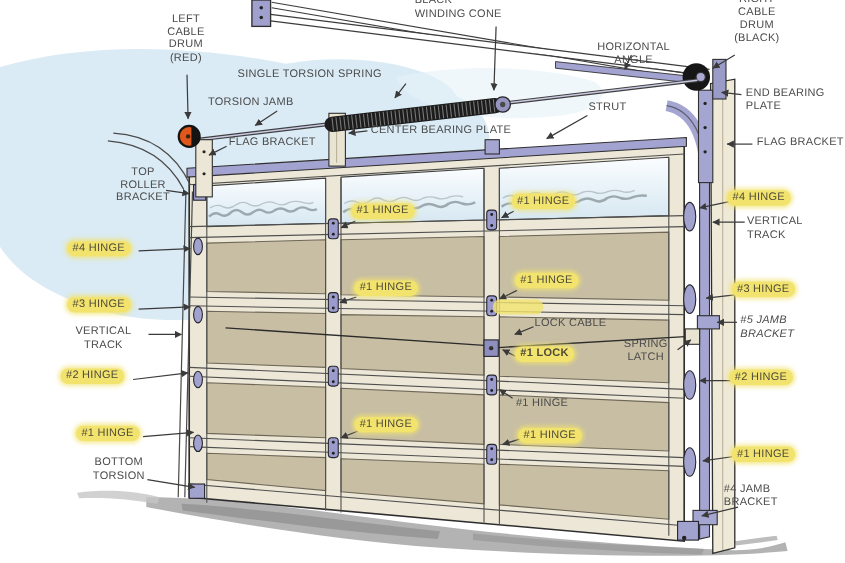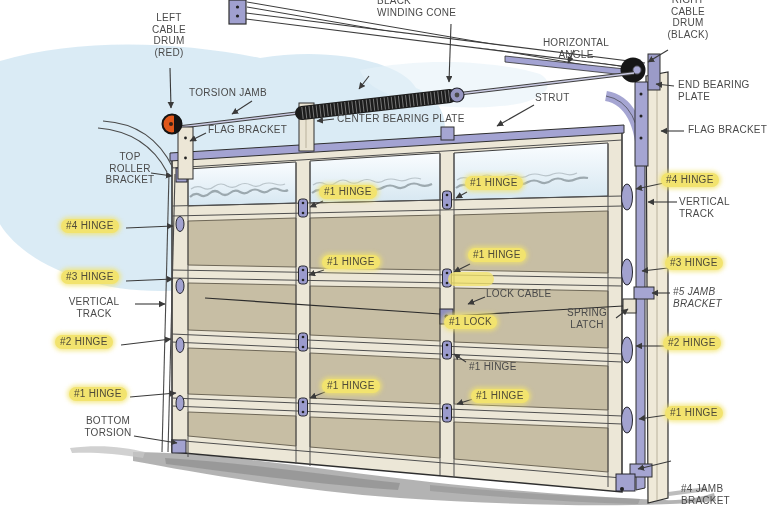--- a/index.html
+++ b/index.html
@@ -251,20 +251,21 @@
 </svg>
 
 <div class="smear" style="left:448px;top:272px;width:46px;height:14px;"></div>
 
 <div class="lbl c" style="left:140px;top:12px;width:58px;text-align:center;">LEFT
 CABLE
 DRUM
 (RED)</div>
 <div class="lbl" style="left:377px;top:-5px;width:100px;">BLACK
 WINDING CONE</div>
+<div class="lbl" style="left:216px;top:62px;width:160px;">SINGLE TORSION SPRING</div>
 <div class="lbl c" style="left:532px;top:23px;width:88px;margin-top:14px;">HORIZONTAL
 ANGLE</div>
 <div class="lbl c" style="left:656px;top:-6px;width:64px;">RIGHT
 CABLE
 DRUM
 (BLACK)</div>
 <div class="lbl" style="left:189px;top:87px;width:95px;">TORSION JAMB</div>
 <div class="lbl" style="left:337px;top:113px;width:155px;">CENTER BEARING PLATE</div>
 <div class="lbl" style="left:678px;top:79px;width:90px;">END BEARING
 PLATE</div>
@@ -280,30 +281,30 @@
 <div class="lbl hl" style="left:319px;top:185px;">#1 HINGE</div>
 <div class="lbl hl" style="left:465px;top:176px;">#1 HINGE</div>
 <div class="lbl hl" style="left:61px;top:219px;">#4 HINGE</div>
 <div class="lbl hl" style="left:61px;top:270px;">#3 HINGE</div>
 <div class="lbl hl" style="left:322px;top:255px;">#1 HINGE</div>
 <div class="lbl hl" style="left:468px;top:248px;">#1 HINGE</div>
 <div class="lbl c" style="left:56px;top:296px;width:76px;">VERTICAL
 TRACK</div>
 <div class="lbl hl" style="left:55px;top:335px;">#2 HINGE</div>
 <div class="lbl" style="left:486px;top:288px;width:80px;">LOCK CABLE</div>
-<div class="lbl hl" style="left:444px;top:315px;">#1 LOCK</div>
+<div class="lbl hl" style="left:468px;top:315px;font-weight:bold;">#1 LOCK</div>
 <div class="lbl c" style="left:558px;top:307px;width:58px;">SPRING
 LATCH</div>
 <div class="lbl hl" style="left:663px;top:336px;">#2 HINGE</div>
 <div class="lbl hl" style="left:665px;top:256px;">#3 HINGE</div>
 <div class="lbl" style="left:673px;top:286px;width:70px;font-style:italic;">#5 JAMB
 BRACKET</div>
 <div class="lbl hl" style="left:322px;top:379px;">#1 HINGE</div>
 <div class="lbl" style="left:469px;top:361px;width:58px;">#1 HINGE</div>
 <div class="lbl hl" style="left:471px;top:389px;">#1 HINGE</div>
 <div class="lbl hl" style="left:69px;top:387px;">#1 HINGE</div>
 <div class="lbl c" style="left:68px;top:415px;width:80px;">BOTTOM
 TORSION</div>
-<div class="lbl" style="left:681px;top:439px;width:72px;margin-top:44px;">#4 JAMB
+<div class="lbl" style="left:658px;top:439px;width:72px;">#4 JAMB
 BRACKET</div>
 <div class="lbl hl" style="left:665px;top:406px;">#1 HINGE</div>
 
 </div>
 
 </body></html>

